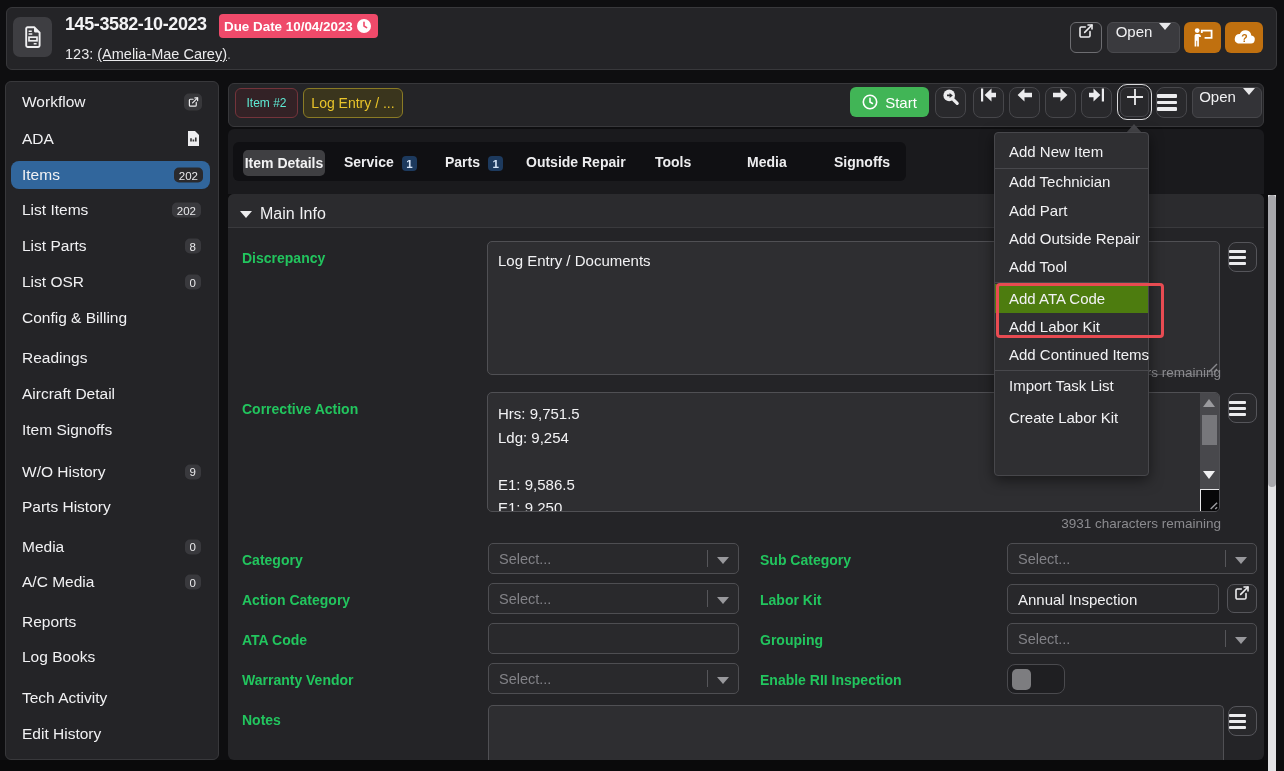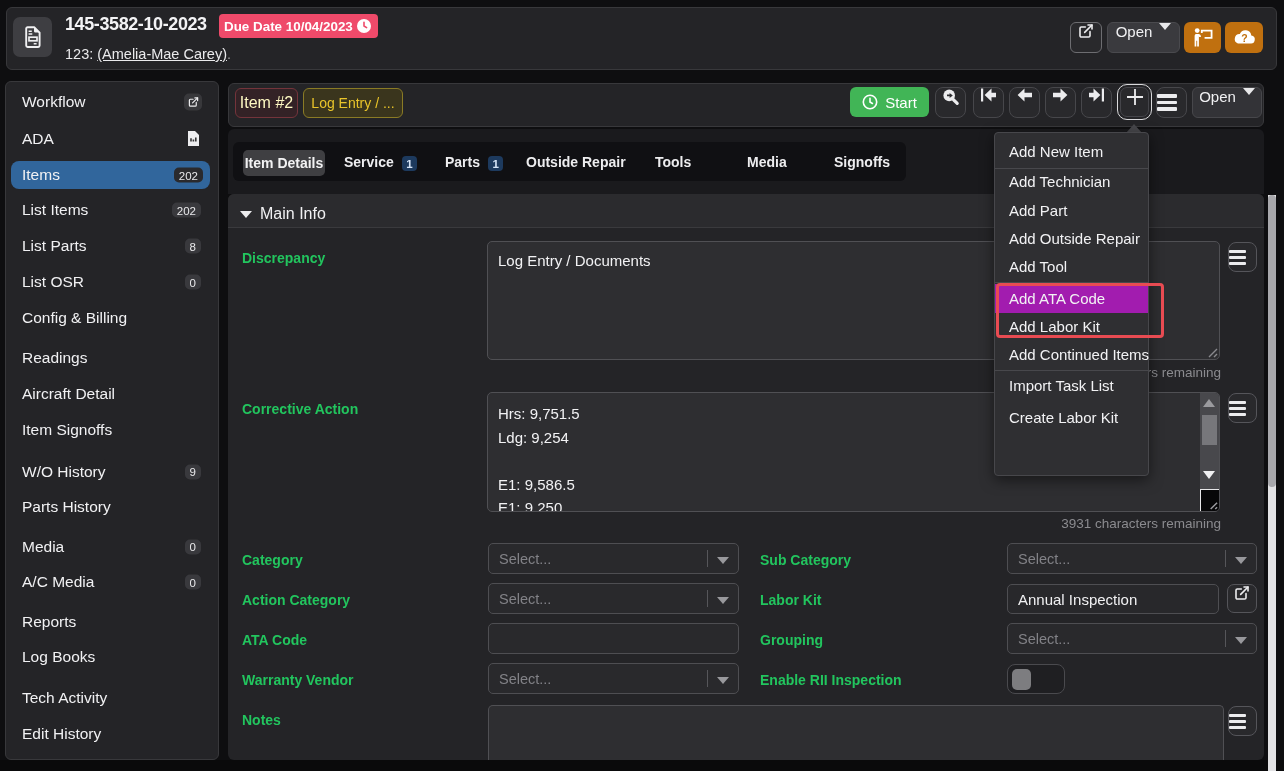--- a/index.html
+++ b/index.html
@@ -108,21 +108,21 @@
       <div class="abs srow" style="top:528.5px;">Media<span class="sbadge">0</span></div>
       <div class="abs srow" style="top:564px;">A/C Media<span class="sbadge">0</span></div>
       <div class="abs srow" style="top:604px;">Reports</div>
       <div class="abs srow" style="top:639px;">Log Books</div>
       <div class="abs srow" style="top:679.5px;">Tech Activity</div>
       <div class="abs srow" style="top:716px;">Edit History</div>
     </div>
 
 <div class="abs card" style="left:228px; top:83px; width:1036px; height:44px;"></div>
 <div class="abs" style="left:235px; top:88px; width:63px; height:30px; background:#332226; border:1px solid #74343b; border-radius:6px; display:flex; align-items:center; justify-content:center;">
-  <span style="color:#fef9c3; font-size:16px;">Item #2</span>
+  <span style="color:#5eead4; font-size:12px;">Item #2</span>
 </div>
 <div class="abs" style="left:303px; top:88px; width:100px; height:30px; background:#3a351d; border:1px solid #8a7b25; border-radius:6px; display:flex; align-items:center; justify-content:center;">
   <span style="color:#e9c42a; font-size:14px;">Log Entry / ...</span>
 </div>
 
 <div class="abs" style="left:850px; top:87px; width:79px; height:30px; background:#41b556; border-radius:6px; display:flex; align-items:center; justify-content:center; gap:7px;">
   <svg width="16" height="16" viewBox="0 0 16 16" fill="none" stroke="#fff" stroke-width="1.6">
     <circle cx="8" cy="8" r="6.7"></circle>
     <path d="M8 4.4V8l2.4 1.5" stroke-linecap="round"></path>
   </svg>
@@ -187,21 +187,21 @@
 <div class="abs txt" style="left:747px; top:154px; font-size:14px; font-weight:600; color:#ededef;">Media</div>
 <div class="abs txt" style="left:834px; top:154px; font-size:14px; font-weight:600; color:#ededef;">Signoffs</div>
 
 <div class="abs" style="left:228px; top:194px; width:1036px; height:566px; background:#242427; border-radius:6px; overflow:hidden;">
   <div style="position:absolute; left:0; top:0; width:100%; height:34px; background:#2b2b2e; border-bottom:1px solid #3a3a3d;"></div>
 </div>
 <div class="abs" style="left:240px; top:211px; width:0; height:0; border-left:6px solid transparent; border-right:6px solid transparent; border-top:7px solid #ececee;"></div>
 <div class="abs txt" style="left:260px; top:205px; font-size:16px; color:#f0f0f2;">Main Info</div>
 
 <div class="abs lbl" style="left:242px; top:250px;">Discrepancy</div>
-<div class="abs ta" style="left:487px; top:241px; width:733px; height:119px;">
+<div class="abs ta" style="left:487px; top:241px; width:733px; height:134px;">
   <div style="position:absolute; left:10px; top:10px; font-size:15px; color:#f2f2f4;">Log Entry / Documents</div>
   <svg style="position:absolute; right:1px; bottom:1px;" width="12" height="12" viewBox="0 0 12 12" stroke="#8a8a8e" stroke-width="1.4">
     <path d="M11 3L3 11M11 8l-3 3"></path>
   </svg>
 </div>
 <div class="abs btn ham" style="left:1228px; top:242px; width:29px; height:30px; border-color:#55555a;">
       <i></i>
       <i></i>
       <i></i>
     </div>
@@ -298,21 +298,21 @@
 
 <div class="abs" style="left:1126px; top:124px; width:0; height:0; border-left:8px solid transparent; border-right:8px solid transparent; border-bottom:9px solid #47474b;"></div>
 <div id="menu" class="abs" style="left:994px; top:132px; width:155px; height:344px; background:#2f2f32; border:1px solid #47474b; border-radius:4px; box-shadow:0 4px 14px rgba(0,0,0,0.5);">
   <div class="menu-item" style="top:4px;">Add New Item</div>
   <div class="mdiv" style="top:35px;"></div>
   <div class="menu-item" style="top:34px;">Add Technician</div>
   <div class="menu-item" style="top:63px;">Add Part</div>
   <div class="menu-item" style="top:91px;">Add Outside Repair</div>
   <div class="menu-item" style="top:119px;">Add Tool</div>
   <div class="mdiv" style="top:149px;"></div>
-  <div class="menu-item" style="top:151px; background:#a21caf;">Add ATA Code</div>
+  <div class="menu-item" style="top:151px; background:#4d7c0f;">Add ATA Code</div>
   <div class="menu-item" style="top:179px;">Add Labor Kit</div>
   <div class="menu-item" style="top:207px;">Add Continued Items</div>
   <div class="mdiv" style="top:237px;"></div>
   <div class="menu-item" style="top:238px;">Import Task List</div>
   <div class="menu-item" style="top:270px;">Create Labor Kit</div>
 </div>
 <div class="abs" style="left:996px; top:283px; width:168px; height:55px; border:3px solid #e84b52; border-radius:4px;"></div>
 
 </div>
 

